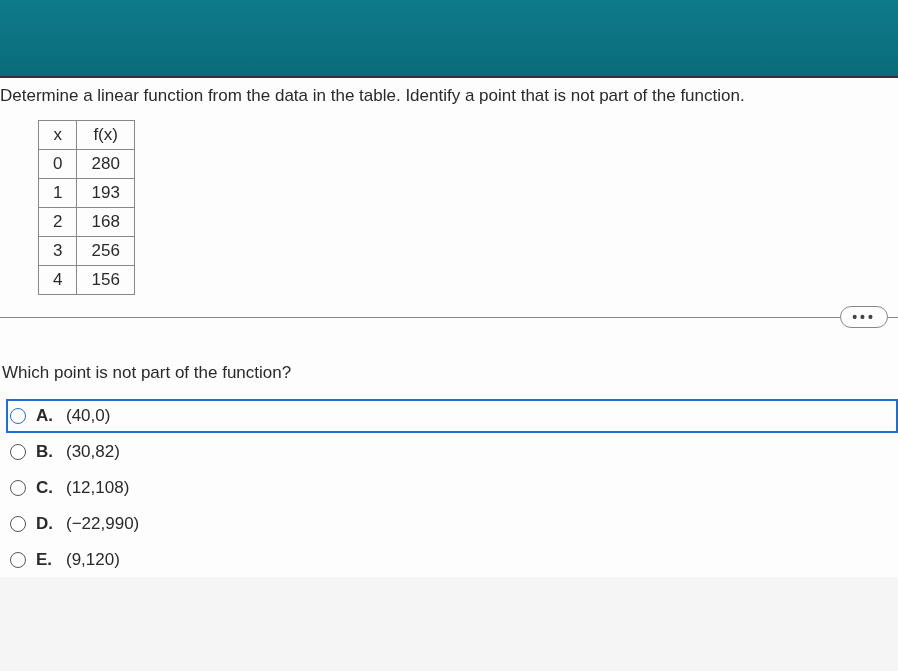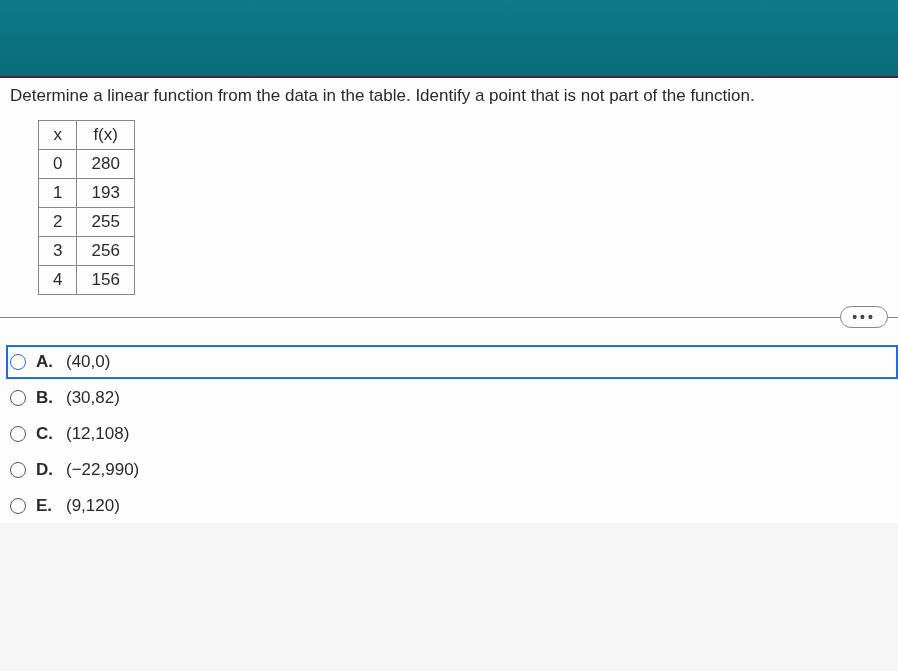--- a/index.html
+++ b/index.html
@@ -19,21 +19,21 @@
       background: linear-gradient(180deg, #0e7a8a 0%, #0a6b7a 100%);
       border-bottom: 2px solid #333;
     }
     .content {
       background: #fdfdfd;
       padding: 8px 0 0 0;
     }
     .question-text {
       font-size: 17px;
       color: #2a2a2a;
-      padding: 0 4px 14px 10px;
+      padding: 0 4px 14px 0;
     }
     .data-table {
       border-collapse: collapse;
       margin-left: 38px;
       margin-bottom: 22px;
     }
     .data-table td, .data-table th {
       border: 1.5px solid #888;
       padding: 4px 14px;
       text-align: center;
@@ -126,37 +126,38 @@
     <tr>
       <td>0</td>
       <td>280</td>
     </tr>
     <tr>
       <td>1</td>
       <td>193</td>
     </tr>
     <tr>
       <td>2</td>
-      <td>255</td>
+      <td>168</td>
     </tr>
     <tr>
       <td>3</td>
       <td>256</td>
     </tr>
     <tr>
       <td>4</td>
       <td>156</td>
     </tr>
   </tbody>
     </table>
 
   <div class="divider-row">
     <div class="ellipsis-badge">•••</div>
   </div>
 
+  <div class="sub-question">Which point is not part of the function?</div>
 
   <div class="options">
     <div class="option-row selected">
       <span class="radio"></span>
       <span class="option-letter">A.</span>
       <span class="option-text">(40,0)</span>
     </div>
     <div class="option-row">
       <span class="radio"></span>
       <span class="option-letter">B.</span>

